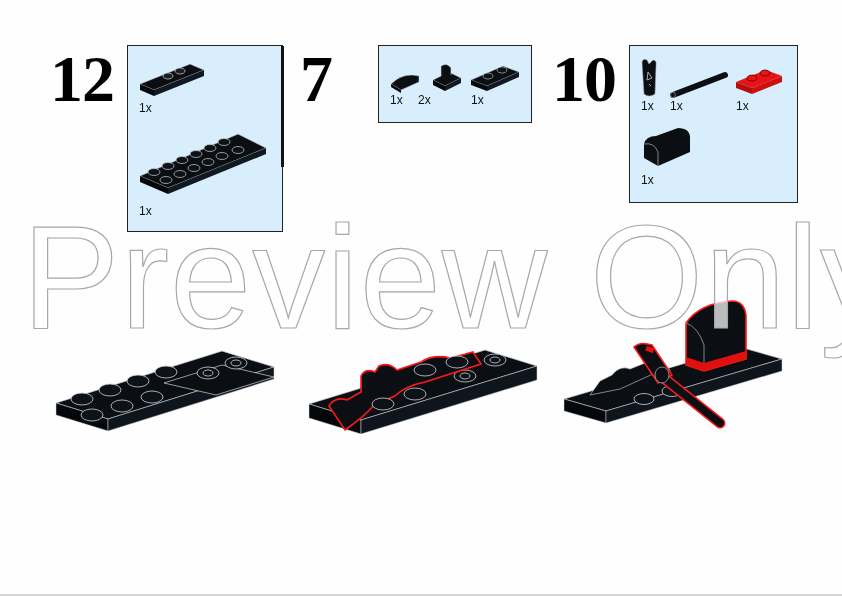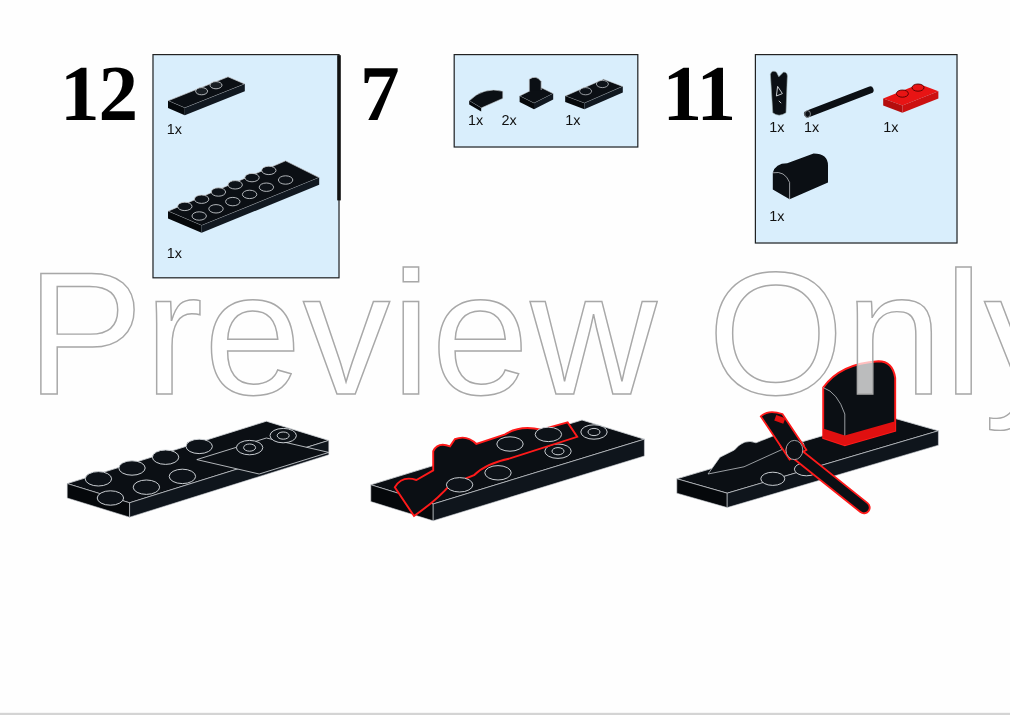--- a/index.html
+++ b/index.html
@@ -94,21 +94,21 @@
   <svg class="part" style="left:90px; top:16px;" width="52" height="30" viewBox="0 0 52 30">
     <polygon points="2,18 34,4 50,10 18,24" fill="#0b0f14" stroke="#cfd3d6" stroke-width="0.5"></polygon>
     <polygon points="2,18 18,24 18,29 2,23" fill="#05080b"></polygon>
     <polygon points="18,24 50,10 50,15 18,29" fill="#111820"></polygon>
     <ellipse cx="19" cy="14" rx="5" ry="3" fill="#0d1218" stroke="#cfd3d6" stroke-width="0.6"></ellipse>
     <ellipse cx="33" cy="8" rx="5" ry="3" fill="#0d1218" stroke="#cfd3d6" stroke-width="0.6"></ellipse>
   </svg>
   <div class="qty" style="left:92px; top:47px;">1x</div>
 </div>
 
-<div class="step-num" style="left:552px; top:46px;">11</div>
+<div class="step-num" style="left:552px; top:46px;">10</div>
 <div class="parts-box" style="left:629px; top:45px; width:169px; height:158px;">
   <svg class="part" style="left:9px; top:12px;" width="20" height="42" viewBox="0 0 20 42">
     <path d="M3,4 Q4,0 8,2 L10,6 L14,2 Q18,2 17,8 L16,36 Q10,40 5,36 Z" fill="#0b0f14" stroke="#9aa" stroke-width="0.5"></path>
     <path d="M9,14 L13,20 L8,22 Z M10,26 L12,28" stroke="#cfd3d6" stroke-width="0.8" fill="none"></path>
   </svg>
   <div class="qty" style="left:11px; top:53px;">1x</div>
 
   <svg class="part" style="left:38px; top:24px;" width="62" height="30" viewBox="0 0 62 30">
     <line x1="5" y1="25" x2="57" y2="5" stroke="#0b0f14" stroke-width="6" stroke-linecap="round"></line>
     <ellipse cx="5" cy="25" rx="2.4" ry="2.8" fill="#0b0f14" stroke="#cfd3d6" stroke-width="0.5"></ellipse>

